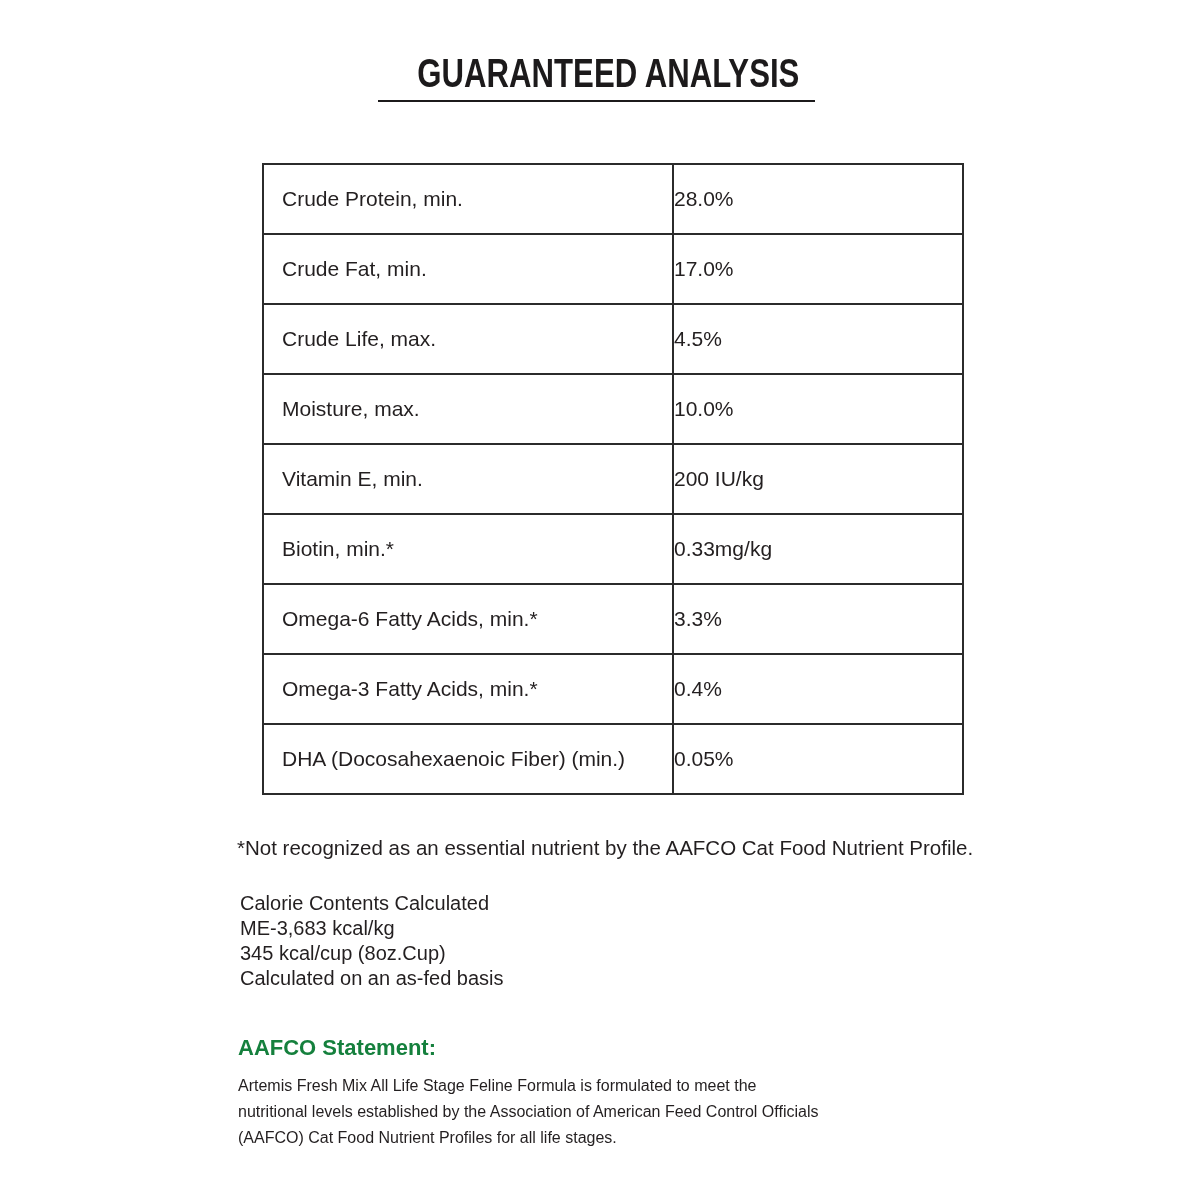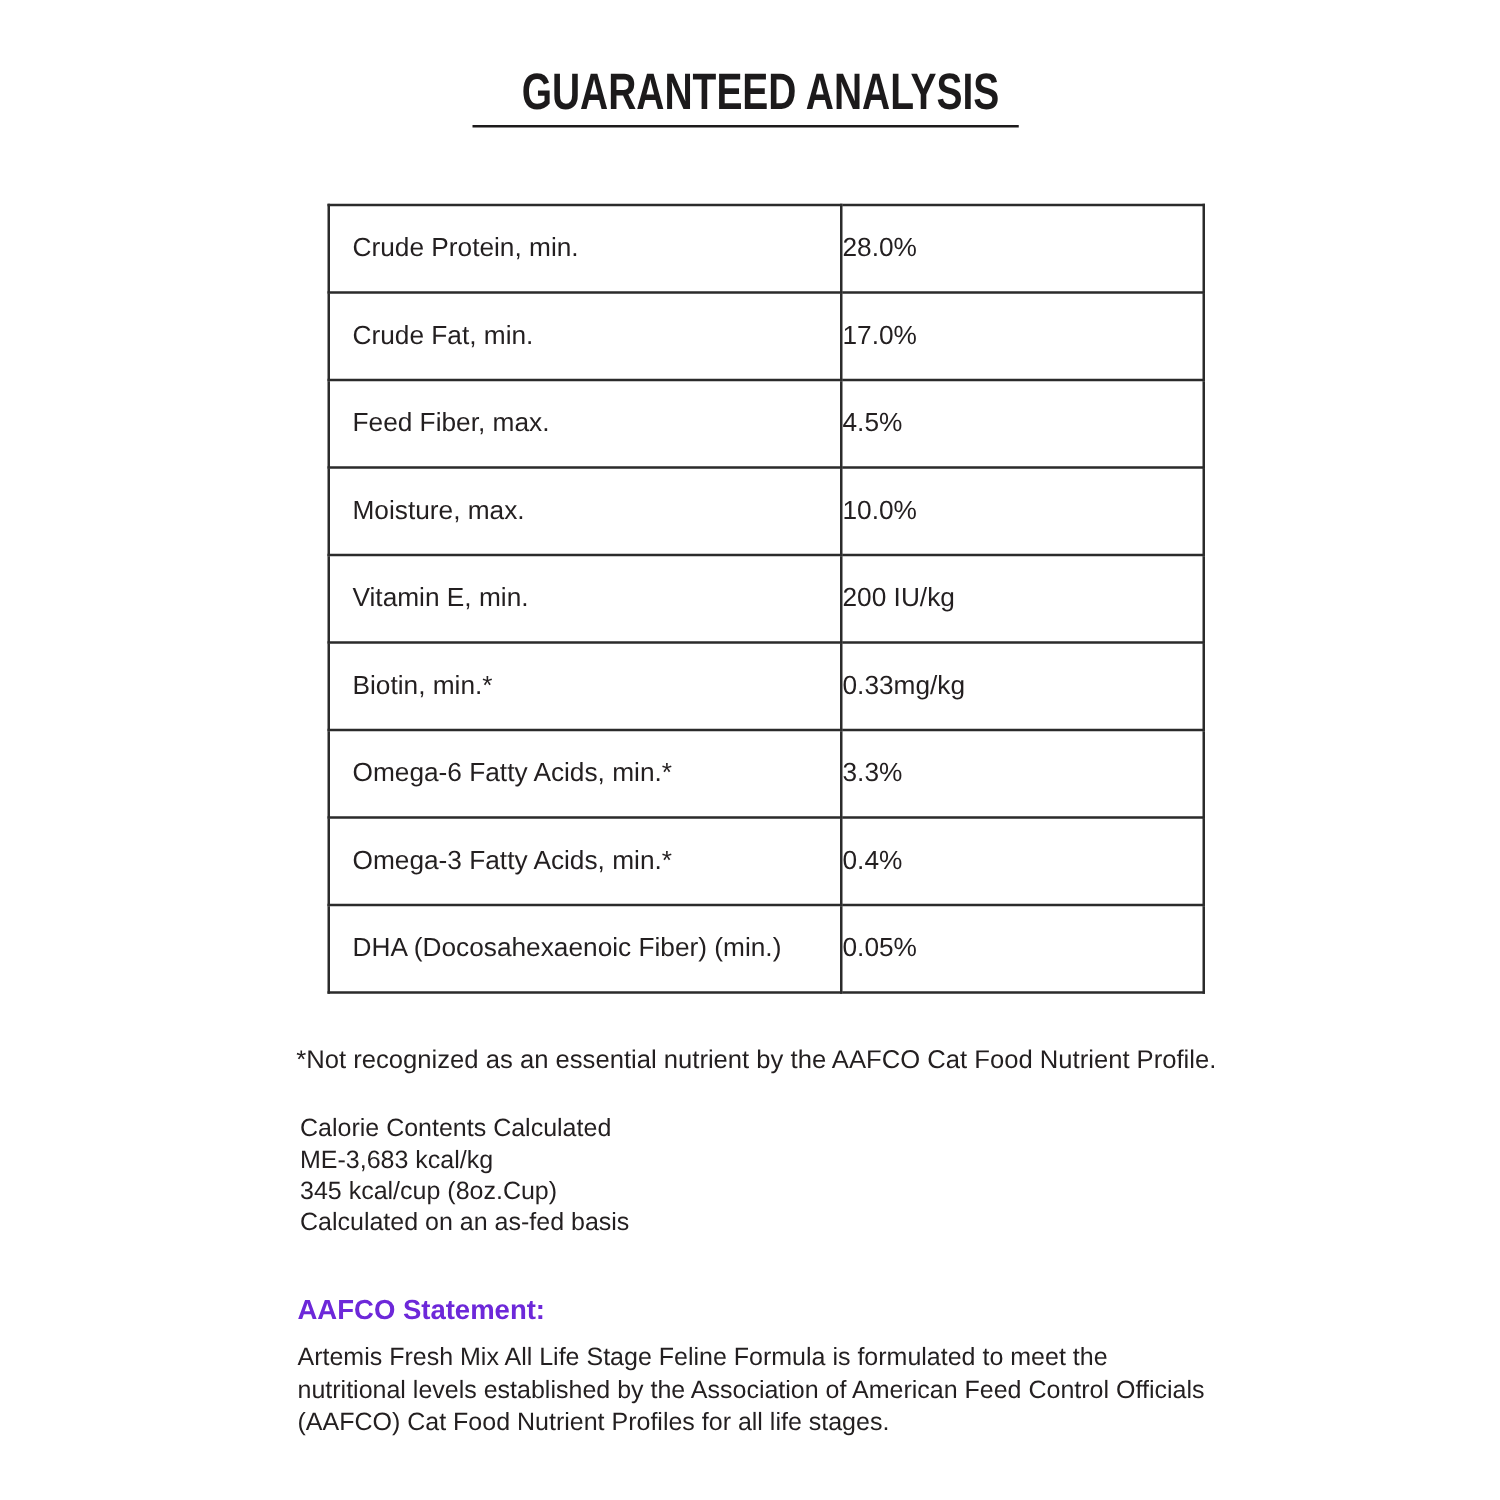--- a/index.html
+++ b/index.html
@@ -77,27 +77,27 @@
     left: 240px;
     font-size: 20px;
     line-height: 25px;
   }
   .aafco-heading {
     position: absolute;
     top: 1035px;
     left: 238px;
     font-size: 22px;
     font-weight: 700;
-    color: #6d28d9;
+    color: #15803d;
   }
   .aafco-body {
     position: absolute;
     top: 1073px;
     left: 238px;
-    font-size: 20px;
+    font-size: 16px;
     line-height: 26px;
   }
 </style>
 </head>
 <body>
 
 <div class="page">
 
   <div class="title-wrap">
     <span class="title">GUARANTEED ANALYSIS</span>
@@ -108,21 +108,21 @@
     <tbody>
       <tr>
         <td class="cell-label">Crude Protein, min.</td>
         <td class="cell-value">28.0%</td>
       </tr>
       <tr>
         <td class="cell-label">Crude Fat, min.</td>
         <td class="cell-value">17.0%</td>
       </tr>
       <tr>
-        <td class="cell-label">Feed Fiber, max.</td>
+        <td class="cell-label">Crude Life, max.</td>
         <td class="cell-value">4.5%</td>
       </tr>
       <tr>
         <td class="cell-label">Moisture, max.</td>
         <td class="cell-value">10.0%</td>
       </tr>
       <tr>
         <td class="cell-label">Vitamin E, min.</td>
         <td class="cell-value">200 IU/kg</td>
       </tr>

